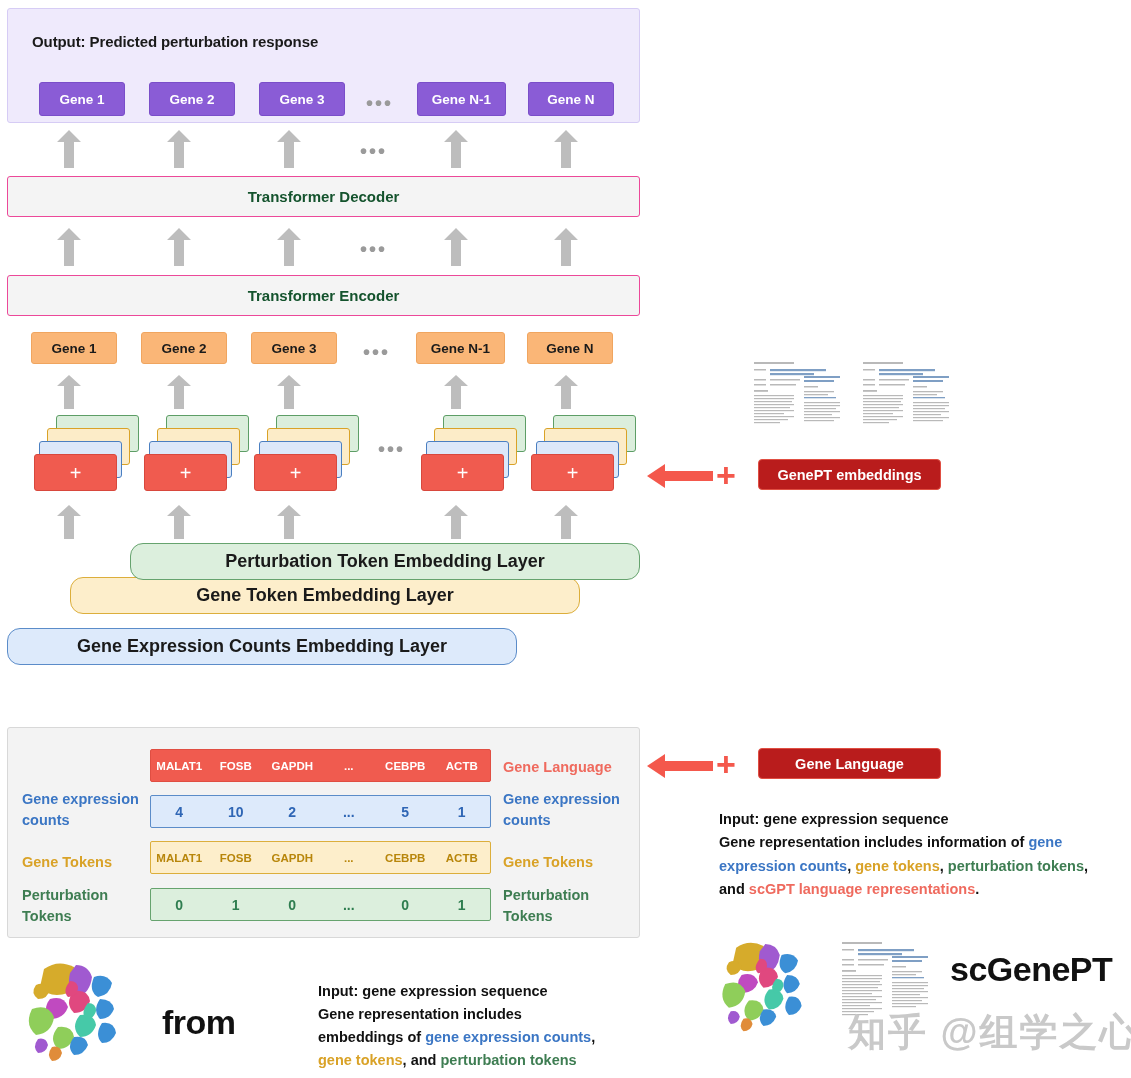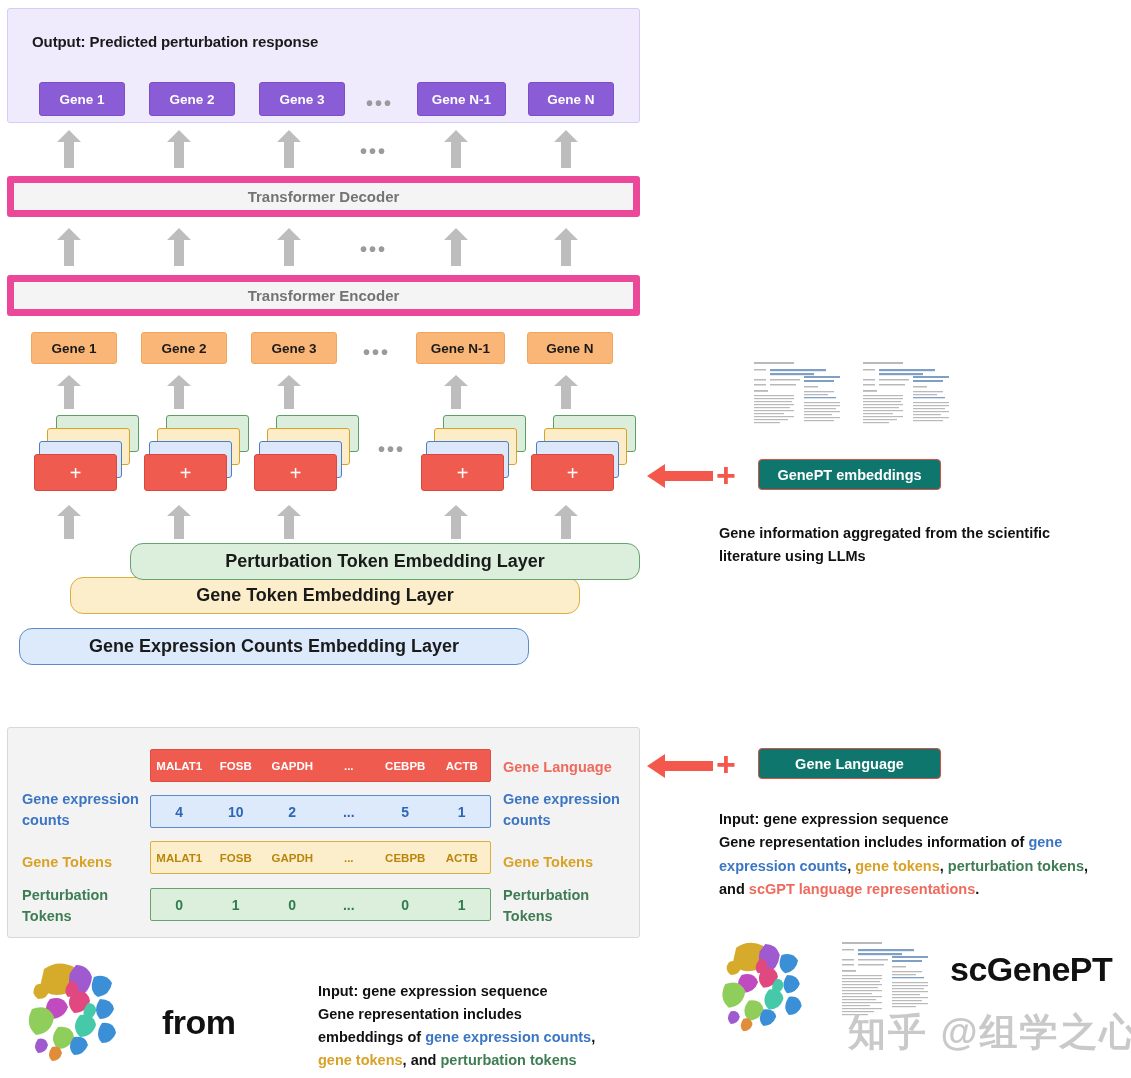--- a/index.html
+++ b/index.html
@@ -36,23 +36,23 @@
     display:flex; align-items:center; justify-content:center;
   }
   .ellipsis-dots {
     position:absolute; color:#9a9a9a; font-size: 20px; font-weight: bold;
     letter-spacing: 2px; line-height: 1;
   }
 
   
   .tbar {
     position:absolute; left: 7px; width: 633px; height: 41px;
-    background: #f4f4f4; border: 7px solid #ec4899; border-radius: 3px;
+    background: #f4f4f4; border: 1px solid #ec4899; border-radius: 3px;
     display:flex; align-items:center; justify-content:center;
-    font-size: 15px; font-weight: bold; color:#737373;text-align:center;
+    font-size: 15px; font-weight: bold; color:#14532d;text-align:center;
   }
 
   
   .stack { position:absolute; width: 105px; height: 80px; }
   .stack .lay {
     position:absolute; border-radius: 3px;
     width: 83px; height: 37px;
   }
   .lay-green  { left: 22px; top: 0px;  background:#dbeedc; border:1px solid #5d9e66; }
   .lay-yellow { left: 13px; top: 13px; background:#fcecc8; border:1px solid #d9a227; }
@@ -65,21 +65,21 @@
   }
 
   
   .emblayer {
     position:absolute; height: 37px; border-radius: 13px;
     display:flex; align-items:center; justify-content:center;
     font-size: 18px; font-weight: bold; color:#1a1a1a;
   }
   #emb-pert { left:130px; top:543px; width:510px; background:#dcefdd; border:1px solid #66a36e; z-index:3; }
   #emb-gene { left:70px;  top:577px; width:510px; background:#fdeecb; border:1px solid #dcae3b; z-index:2; }
-  #emb-cnt  { left:7px;   top:628px; width:510px; background:#ddeafb; border:1px solid #5b8cc9; z-index:1;margin-left:12px; }
+  #emb-cnt  { left:7px;   top:628px; width:510px; background:#ddeafb; border:1px solid #5b8cc9; z-index:1; }
 
   
   #input-panel {
     left:7px; top:727px; width:633px; height:211px;
     background:#f3f3f3; border:1px solid #d8d8d8; border-radius:3px;
   }
   .trow {
     position:absolute; left:150px; width:341px; height:33px;
     border-radius:2px; display:flex; align-items:center;
   }
@@ -95,21 +95,21 @@
 
   .lbl-left  { position:absolute; left:22px; width:125px; font-size:14.5px; font-weight:bold; line-height:1.45; }
   .lbl-right { position:absolute; left:503px; width:130px; font-size:14.5px; font-weight:bold; line-height:1.45; }
   .c-red   { color:#ef6a5e; }
   .c-blue  { color:#3b76c4; }
   .c-gold  { color:#d9a227; }
   .c-green { color:#3e7d52; }
 
   
   .pill {
-    position:absolute; height:31px; background:#0f766e;
+    position:absolute; height:31px; background:#b91c1c;
     border:1px solid #e04e42; border-radius:4px;
     display:flex; align-items:center; justify-content:center;
     color:#ffffff; font-size:14.5px; font-weight:bold;
   }
   .plus-sign {
     position:absolute; color:#f4584c; font-size:34px; font-weight:bold; line-height:1;
   }
   .desc { position:absolute; font-size:14.5px; line-height:1.62; color:#111; }
   .desc b { font-weight:bold; }
   .desc ul { margin:3px 0 0 0; padding-left:22px; }
@@ -346,21 +346,20 @@
 
 <svg class="abs" style="left:645px;top:458px;width:70px;height:36px;">
   <g fill="#f4584c">
     <path d="M2,18 L20,6 L20,13 L68,13 L68,23 L20,23 L20,30 Z"></path>
   </g>
 </svg>
 <div class="plus-sign" style="left:716px; top:458px;">+</div>
 <div class="pill" style="left:758px; top:459px; width:183px;">GenePT embeddings</div>
 
 <div class="desc" style="left:719px; top:522px; width:390px;">
-  <b>Gene information aggregated from the scientific literature using LLMs</b>
 </div>
 
 <svg class="abs" style="left:645px;top:748px;width:70px;height:36px;">
   <g fill="#f4584c">
     <path d="M2,18 L20,6 L20,13 L68,13 L68,23 L20,23 L20,30 Z"></path>
   </g>
 </svg>
 <div class="plus-sign" style="left:716px; top:747px;">+</div>
 <div class="pill" style="left:758px; top:748px; width:183px;">Gene Language</div>
 

